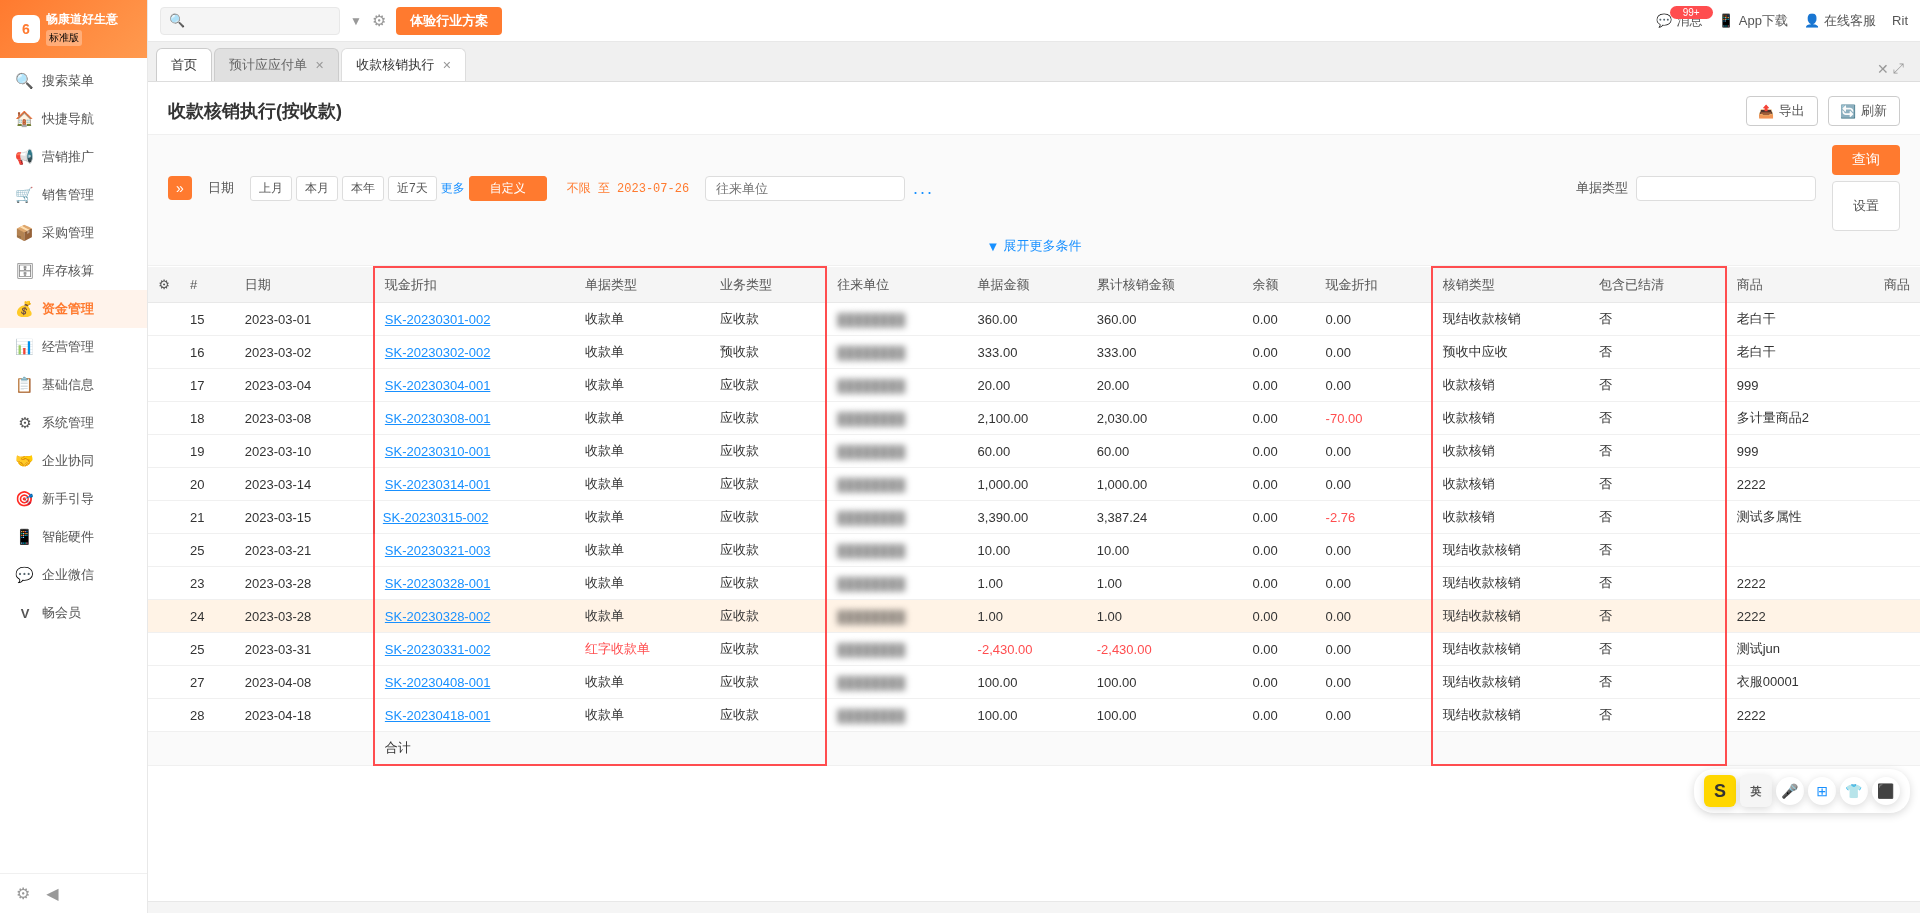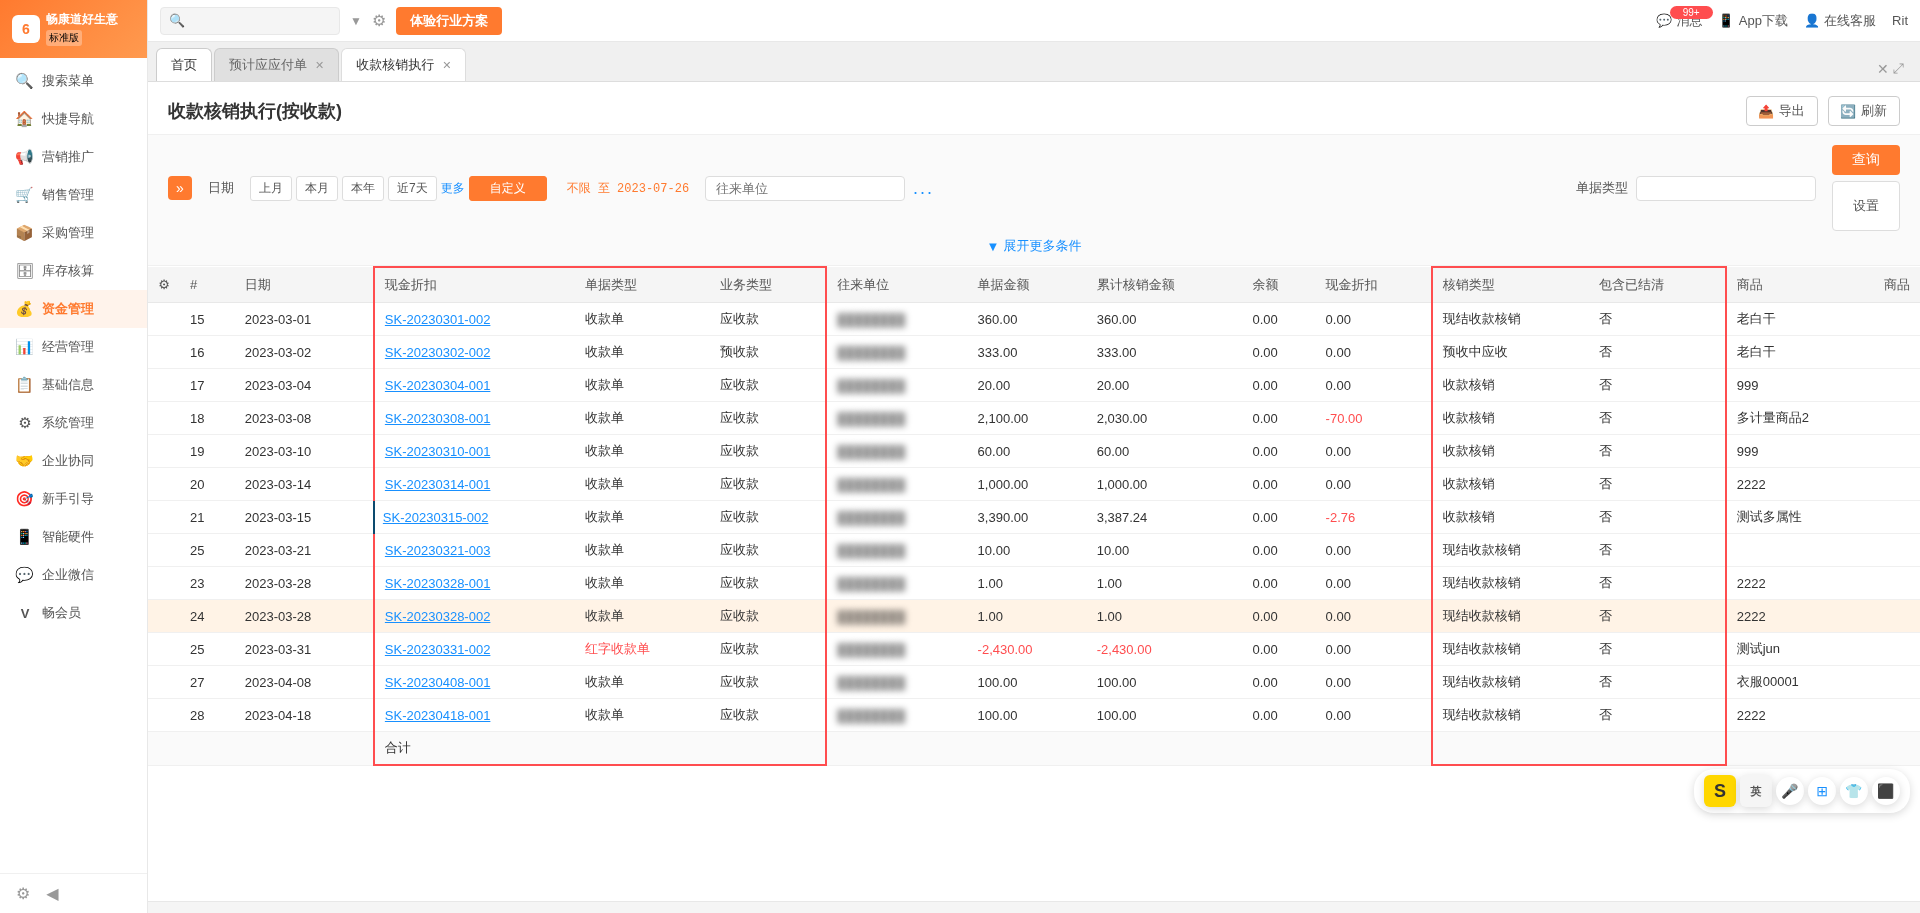--- a/index.html
+++ b/index.html
@@ -411,21 +411,21 @@
     <td>0.00</td>
     <td style="border-left:2px solid #ff4d4f;">收款核销</td>
     <td style="border-right:2px solid #ff4d4f;">否</td>
     <td>2222</td>
     <td style="width:40px;"></td>
   </tr>
             <tr>
     <td></td>
     <td>21</td>
     <td>2023-03-15</td>
-    <td style="border-left:2px solid #0c4a6e;padding-left:8px;"><a class="link-text">SK-20230315-002</a></td>
+    <td style="border-left:2px solid #ef4444;padding-left:8px;"><a class="link-text">SK-20230315-002</a></td>
     <td>收款单</td>
     <td style="border-right:2px solid #ff4d4f;">应收款</td>
     <td><span class="gray-blur">████████</span></td>
     <td>3,390.00</td>
     <td>3,387.24</td>
     <td>0.00</td>
     <td class="red-text">-2.76</td>
     <td style="border-left:2px solid #ff4d4f;">收款核销</td>
     <td style="border-right:2px solid #ff4d4f;">否</td>
     <td>测试多属性</td>

